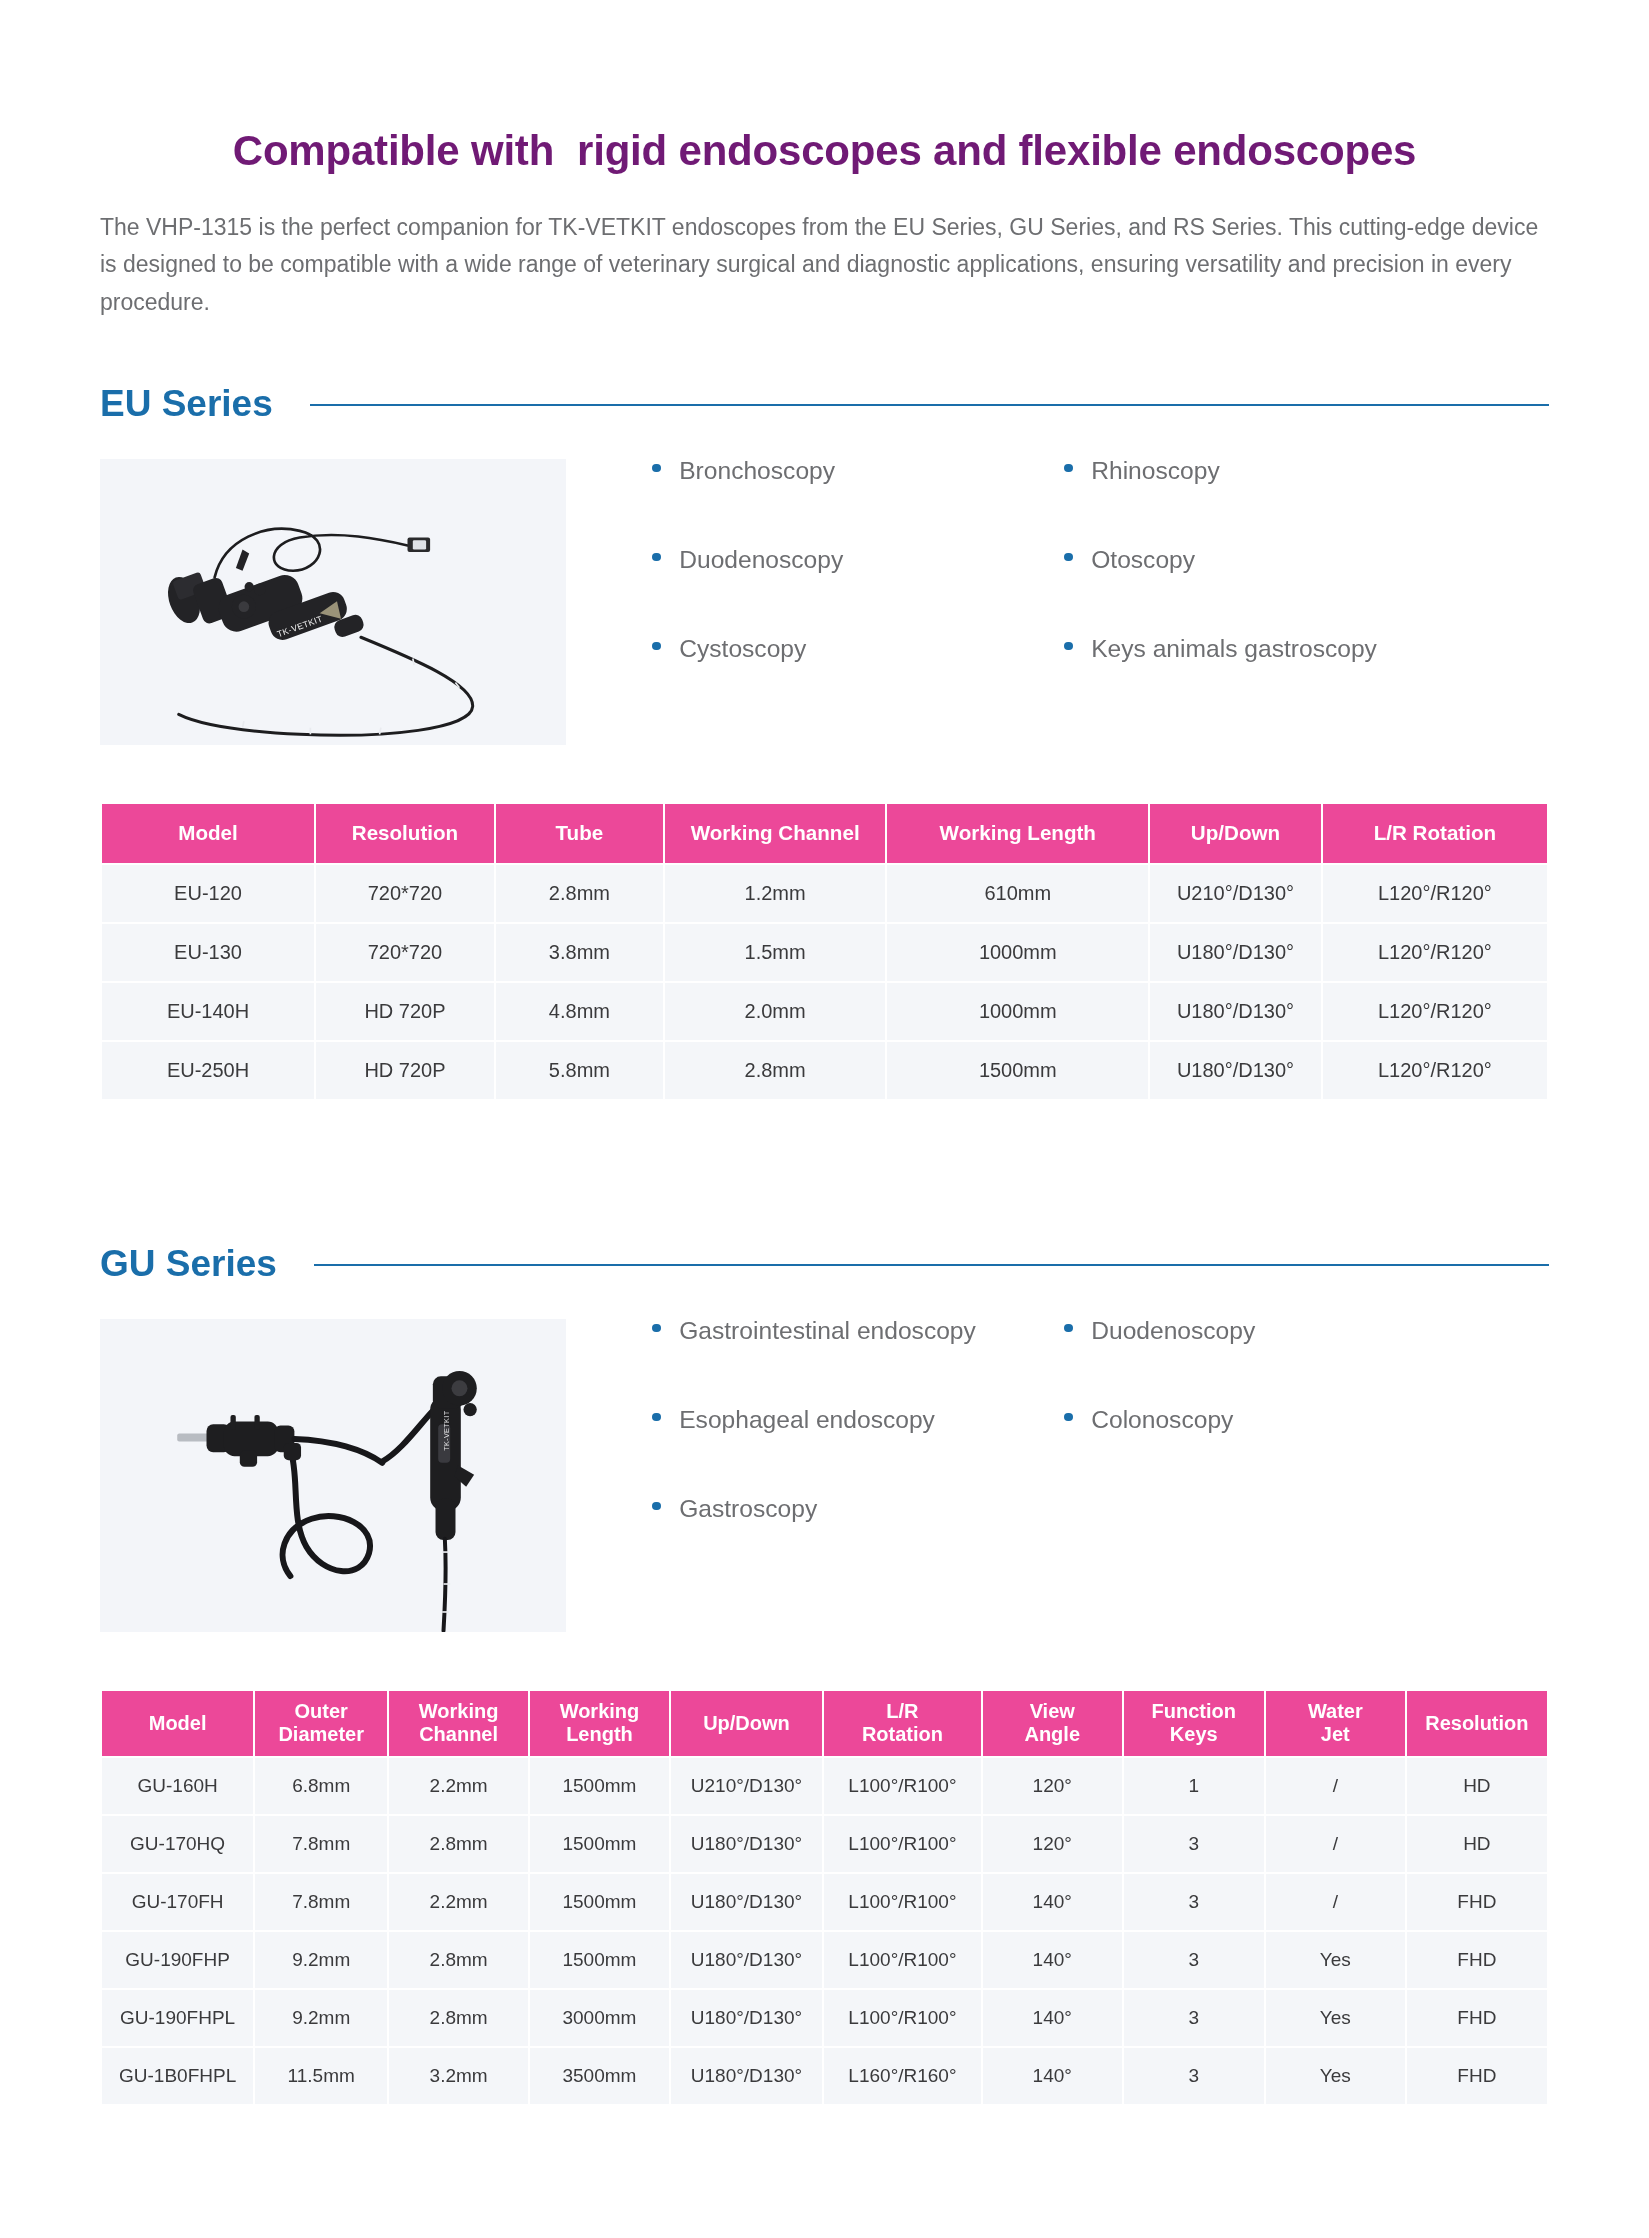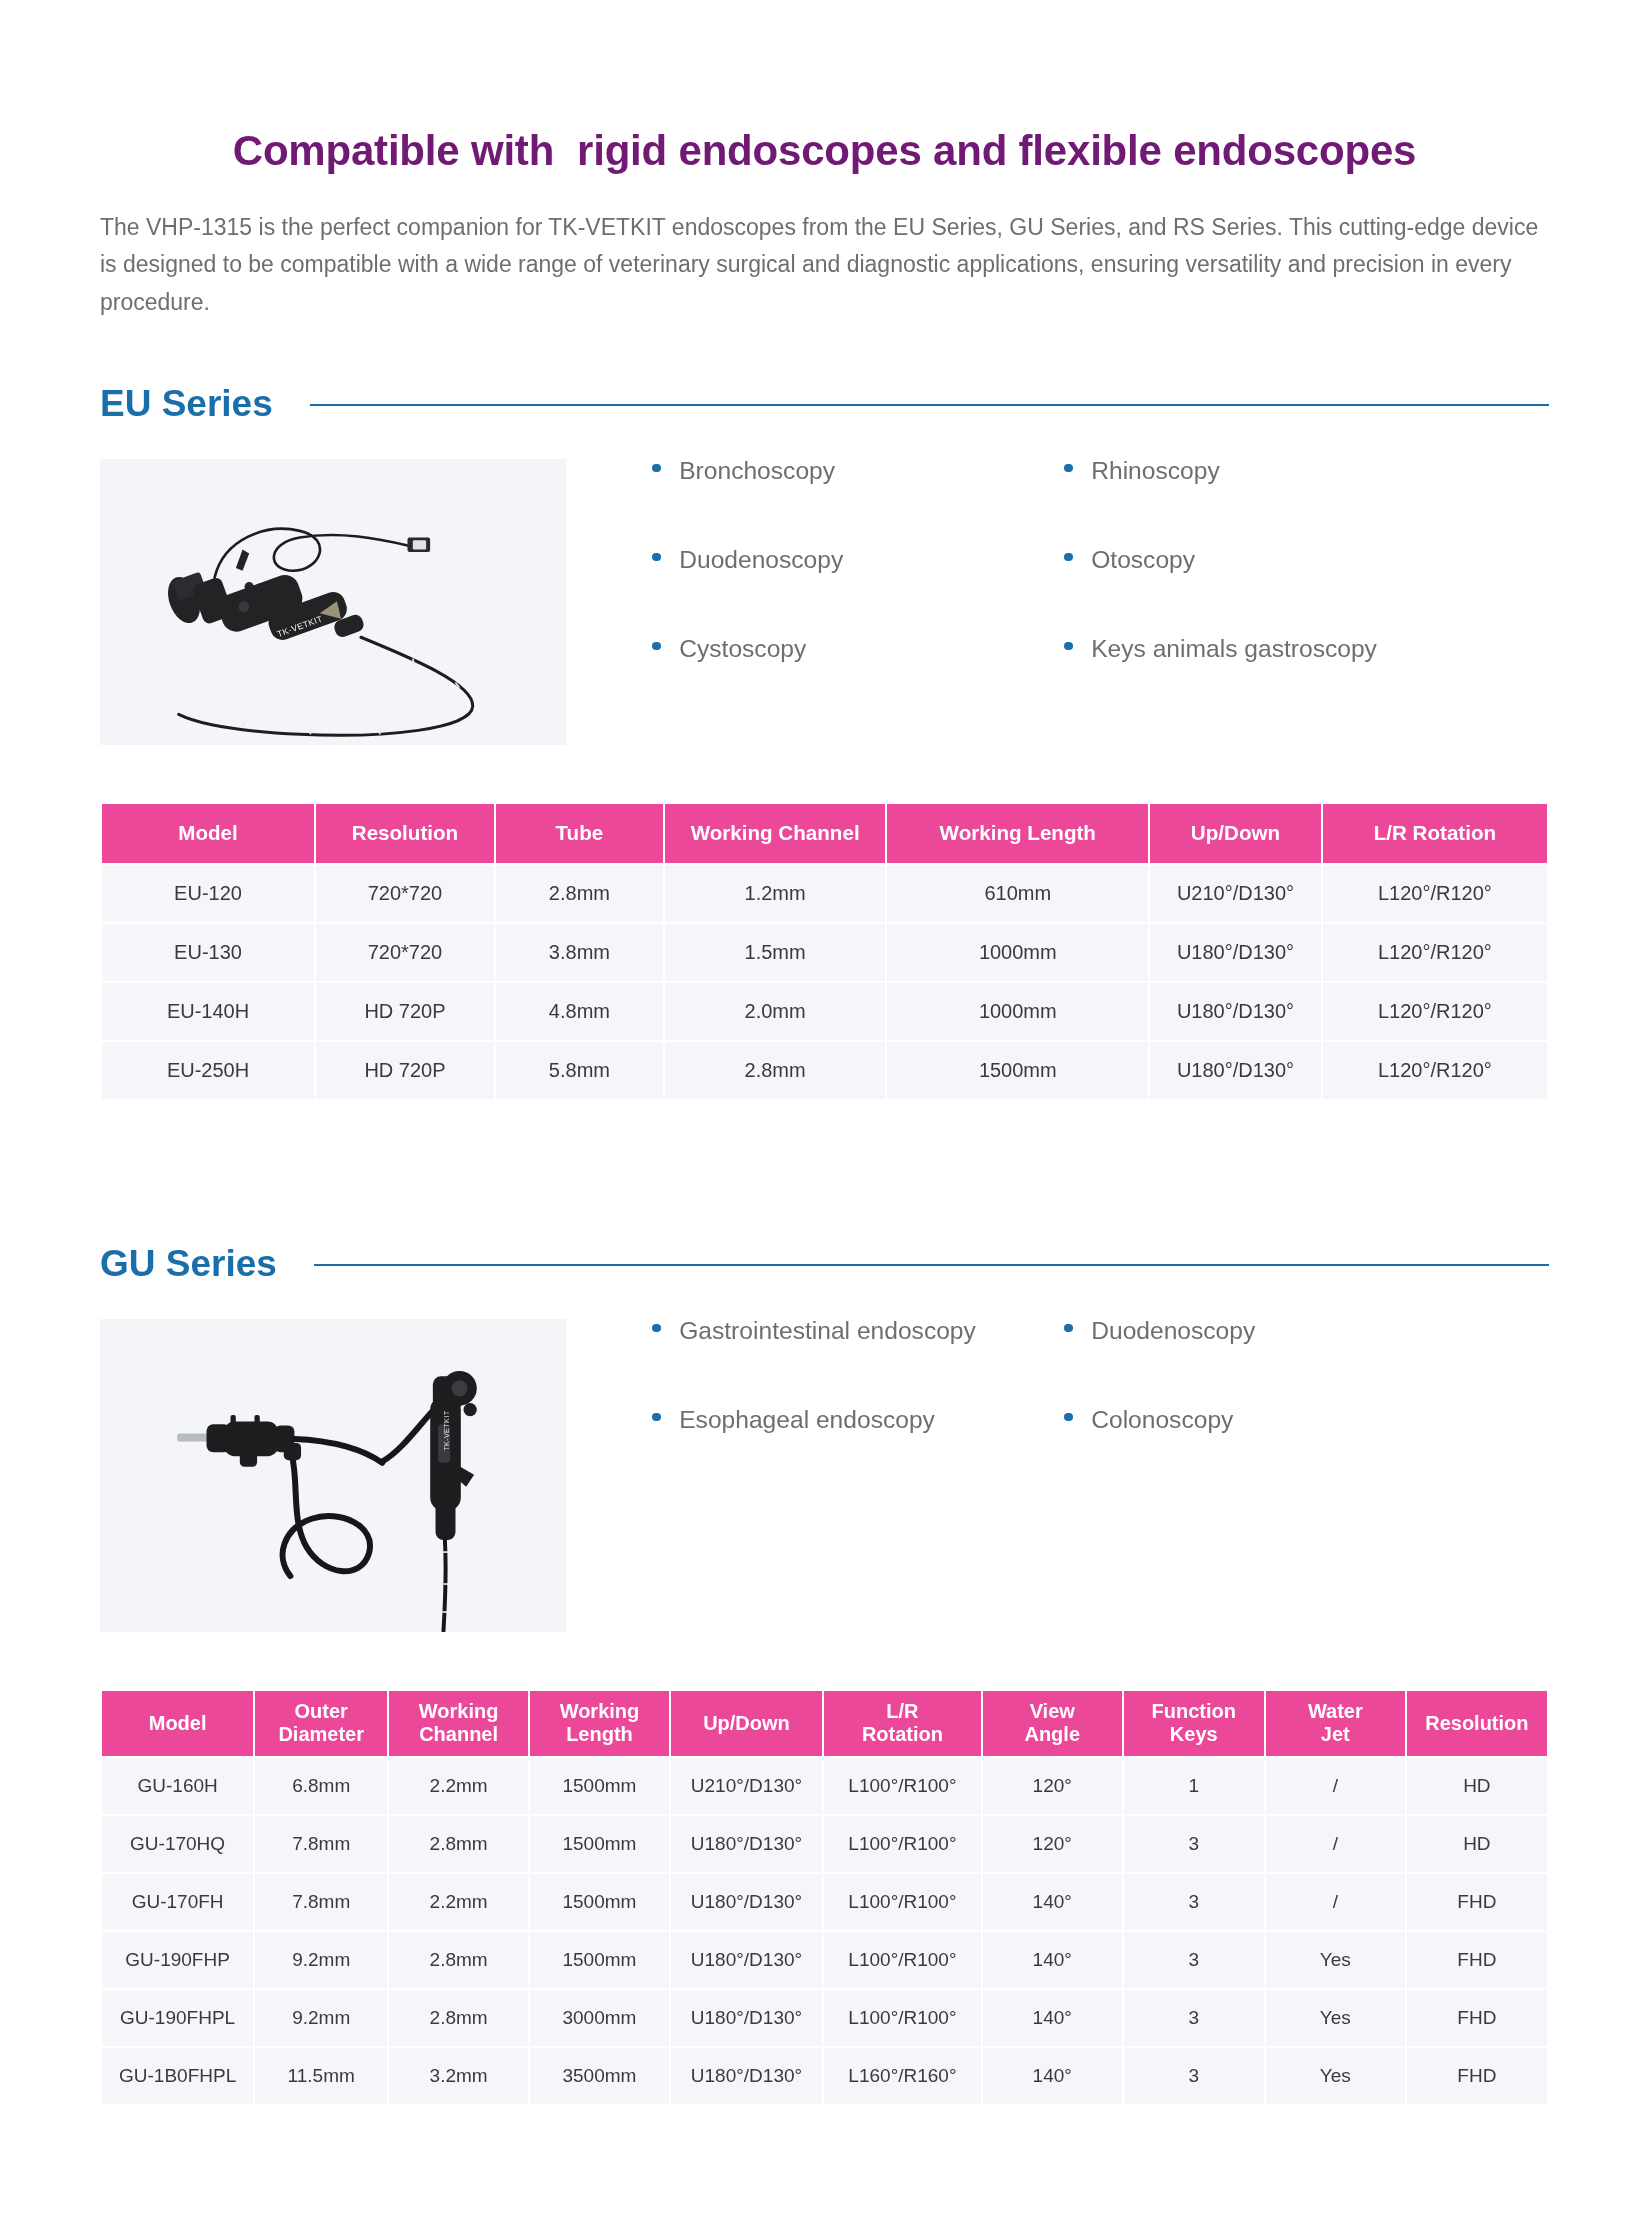--- a/index.html
+++ b/index.html
@@ -370,20 +370,24 @@
         <span class="bullet-label">Duodenoscopy</span>
       </div>
       <div class="bullet">
         <span class="bullet-dot"></span>
         <span class="bullet-label">Esophageal endoscopy</span>
       </div>
       <div class="bullet">
         <span class="bullet-dot"></span>
         <span class="bullet-label">Colonoscopy</span>
       </div>
+      <div class="bullet">
+        <span class="bullet-dot"></span>
+        <span class="bullet-label">Gastroscopy</span>
+      </div>
       <div class="bullet spacer">
         <span class="bullet-dot"></span>
         <span class="bullet-label"></span>
       </div>
     </div>
   </div>
 
   <table class="spec-table gu">
     <colgroup>
       <col class="g0">

